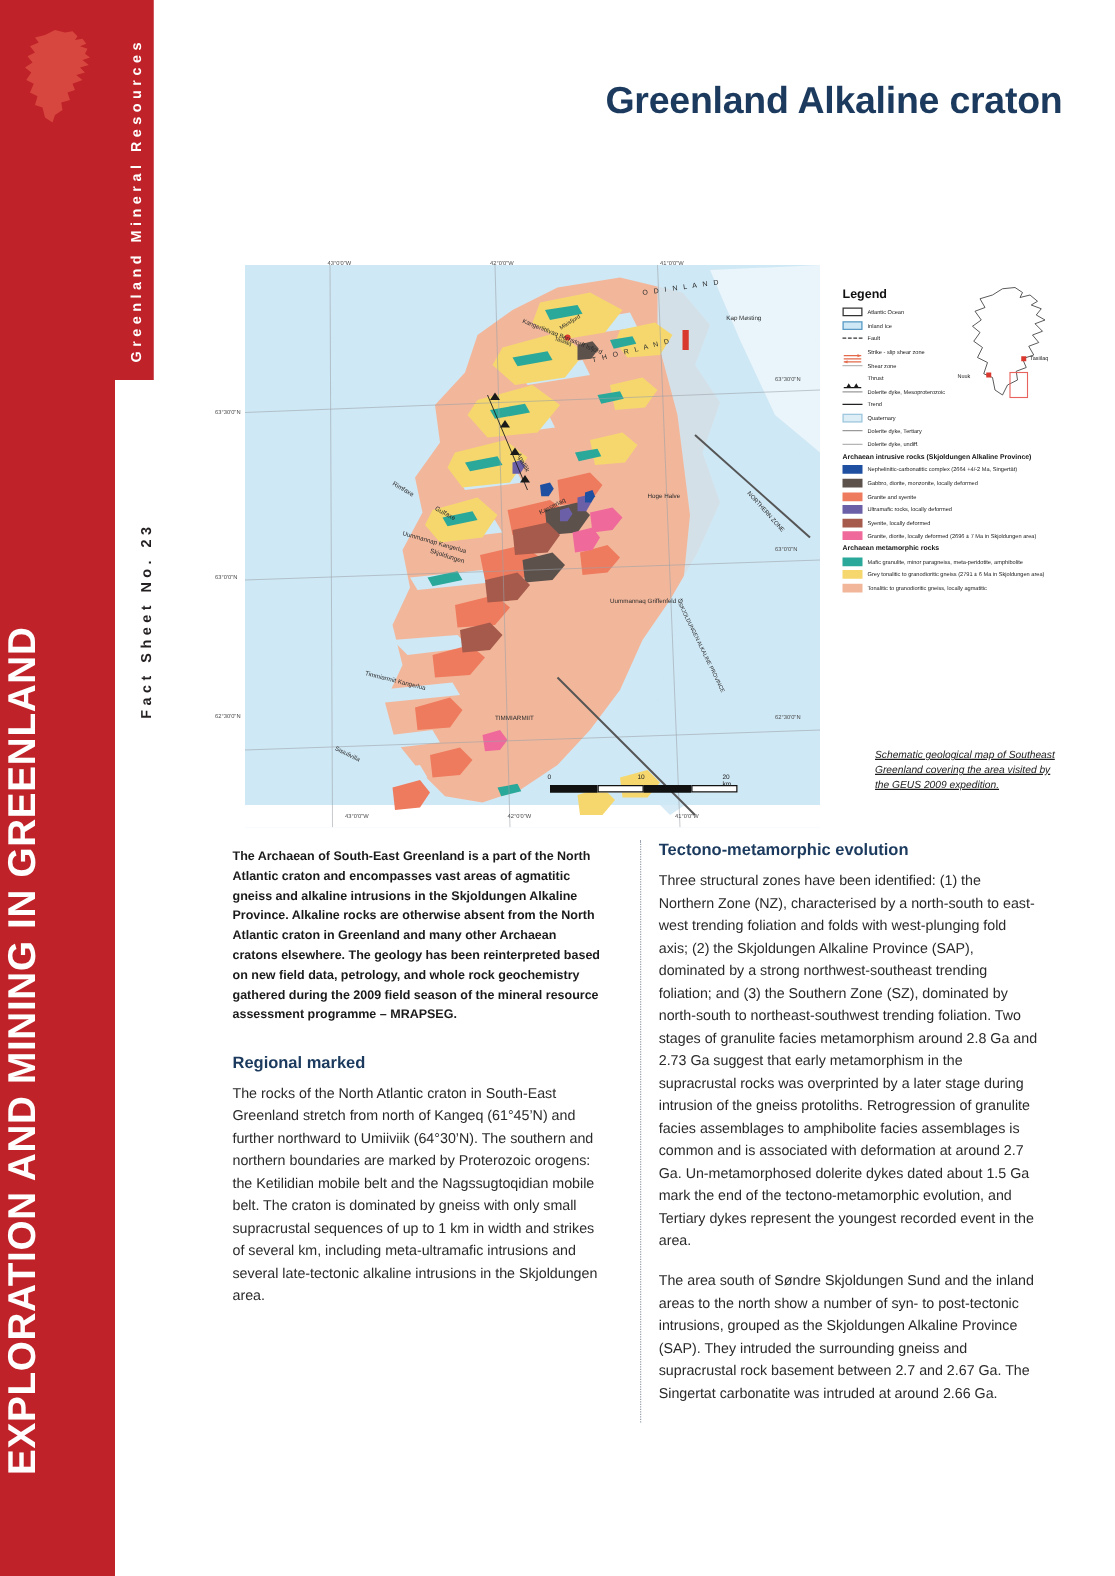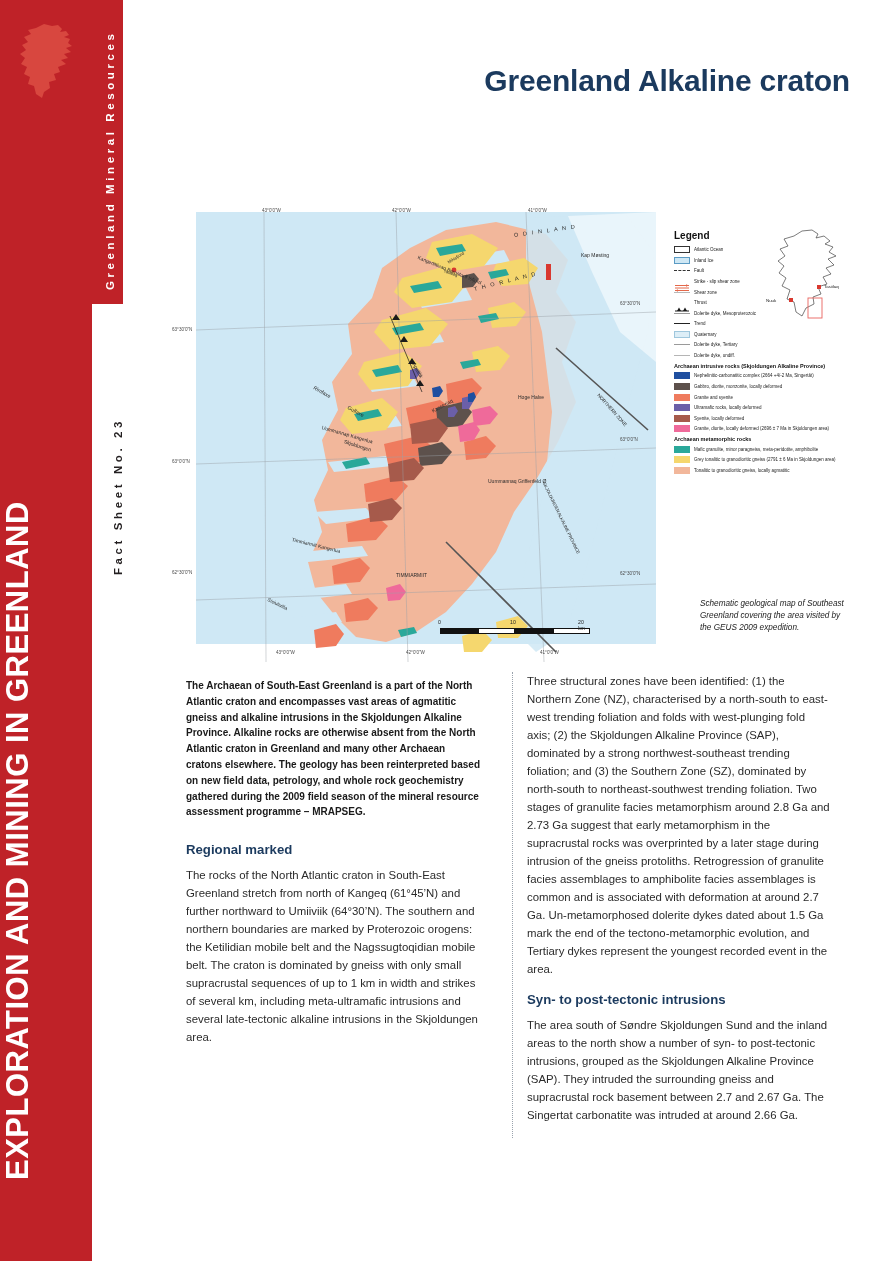--- a/index.html
+++ b/index.html
@@ -125,21 +125,21 @@
 
   
   .inset {
     position:absolute; left:768px; top:228px; width:80px; height:110px;
   }
   .inset-label { position:absolute; font-size:4.4px; color:#222; }
 
   
   .caption {
     position:absolute; left:700px; top:598px; width:150px;
-    font-size:8.2px; line-height:1.45; font-style:italic; color:#1c1c1c;
+    font-size:8.2px; line-height:1.45; font-style:italic; color:#1c1c1c;text-decoration:underline;
   }
 
   
   .col-left {
     position:absolute; left:186px; top:678px; width:296px;
   }
   .col-right {
     position:absolute; left:512px; top:672px; width:318px;
     border-left:1px dotted #9aa3ad;
     padding-left:14px;
@@ -476,16 +476,16 @@
 
 <div class="caption">Schematic geological map of Southeast Greenland covering the area visited by the GEUS 2009 expedition.</div>
 
 <div class="col-left">
   <p class="lead">The Archaean of South-East Greenland is a part of the North Atlantic craton and encompasses vast areas of agmatitic gneiss and alkaline intrusions in the Skjoldungen Alkaline Province. Alkaline rocks are otherwise absent from the North Atlantic craton in Greenland and many other Archaean cratons elsewhere. The geology has been reinterpreted based on new field data, petrology, and whole rock geochemistry gathered during the 2009 field season of the mineral resource assessment programme – MRAPSEG.</p>
   <h2 class="sec">Regional marked</h2>
   <p class="body">The rocks of the North Atlantic craton in South-East Greenland stretch from north of Kangeq (61°45’N) and further northward to Umiiviik (64°30’N). The southern and northern boundaries are marked by Proterozoic orogens: the Ketilidian mobile belt and the Nagssugtoqidian mobile belt. The craton is dominated by gneiss with only small supracrustal sequences of up to 1 km in width and strikes of several km, including meta-ultramafic intrusions and several late-tectonic alkaline intrusions in the Skjoldungen area.</p>
 </div>
 
 <div class="col-right">
+  <h2 class="sec">Tectono-metamorphic evolution</h2>
   <p class="body">Three structural zones have been identified: (1) the Northern Zone (NZ), characterised by a north-south to east-west trending foliation and folds with west-plunging fold axis; (2) the Skjoldungen Alkaline Province (SAP), dominated by a strong northwest-southeast trending foliation; and (3) the Southern Zone (SZ), dominated by north-south to northeast-southwest trending foliation. Two stages of granulite facies metamorphism around 2.8 Ga and 2.73 Ga suggest that early metamorphism in the supracrustal rocks was overprinted by a later stage during intrusion of the gneiss protoliths. Retrogression of granulite facies assemblages to amphibolite facies assemblages is common and is associated with deformation at around 2.7 Ga. Un-metamorphosed dolerite dykes dated about 1.5 Ga mark the end of the tectono-metamorphic evolution, and Tertiary dykes represent the youngest recorded event in the area.</p>
-  <h2 class="sec">Syn- to post-tectonic intrusions</h2>
   <p class="body">The area south of Søndre Skjoldungen Sund and the inland areas to the north show a number of syn- to post-tectonic intrusions, grouped as the Skjoldungen Alkaline Province (SAP). They intruded the surrounding gneiss and supracrustal rock basement between 2.7 and 2.67 Ga. The Singertat carbonatite was intruded at around 2.66 Ga.</p>
 </div>
 
 </body></html>

